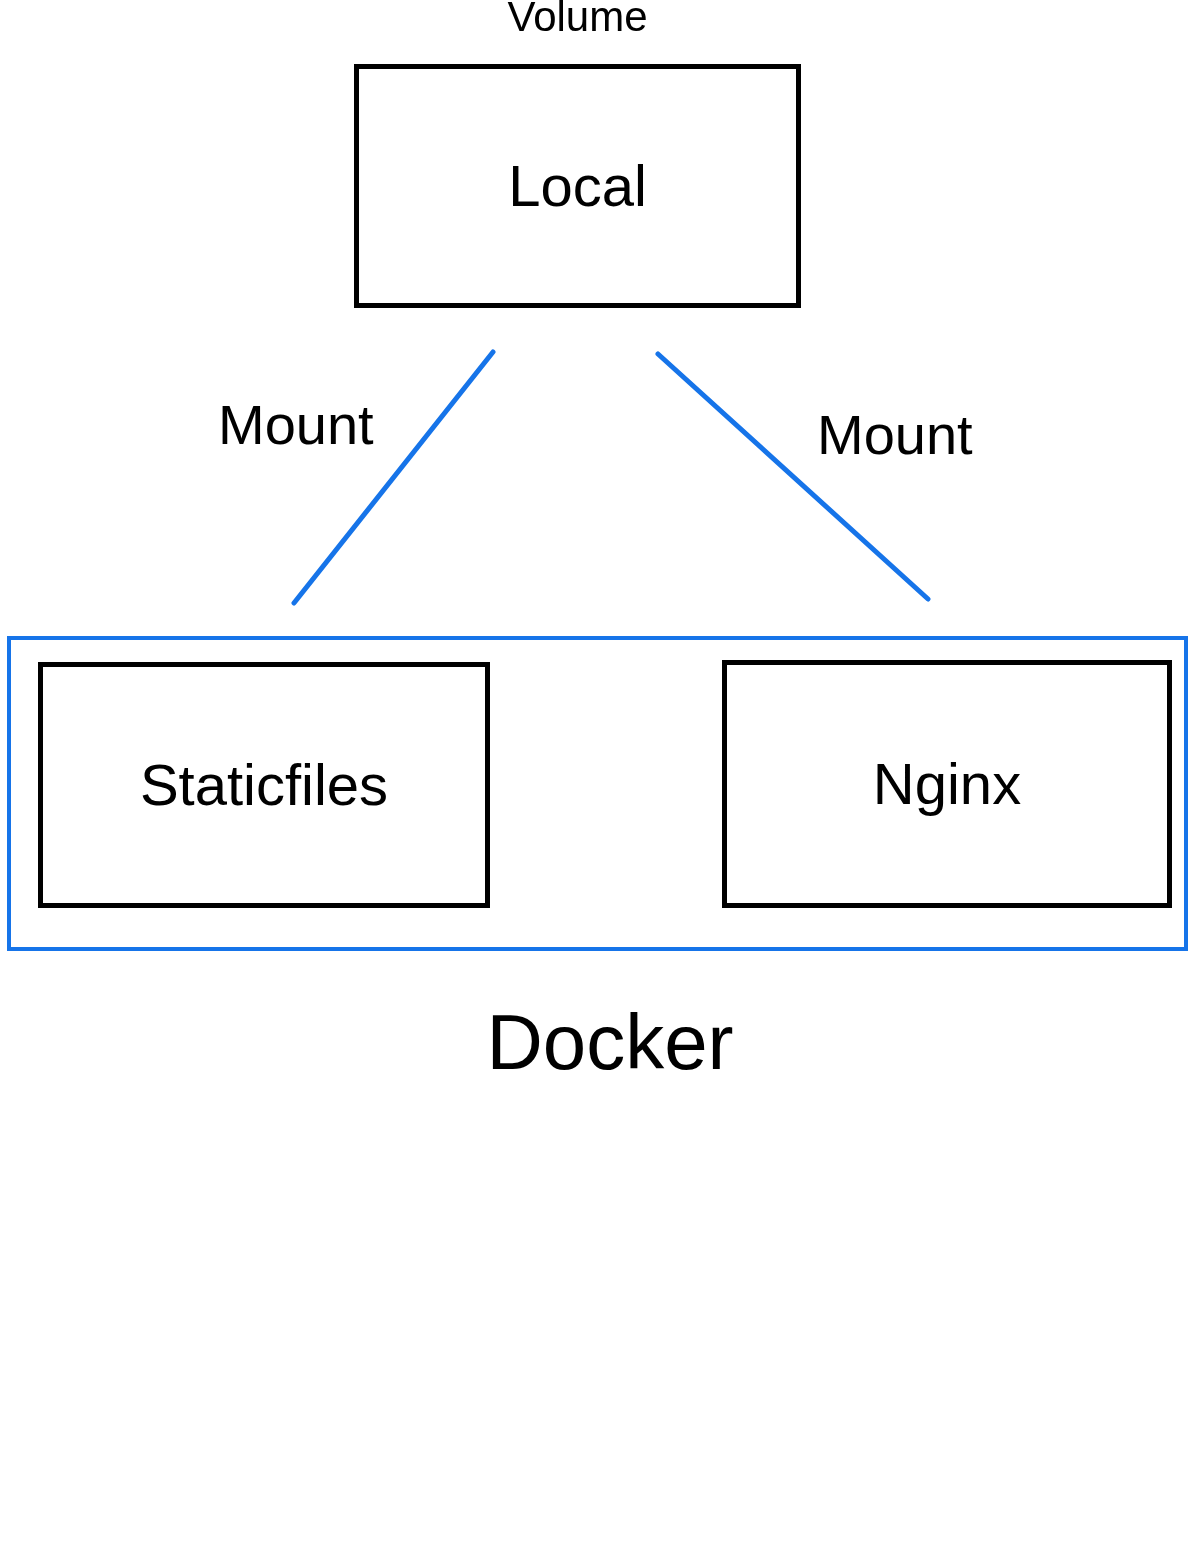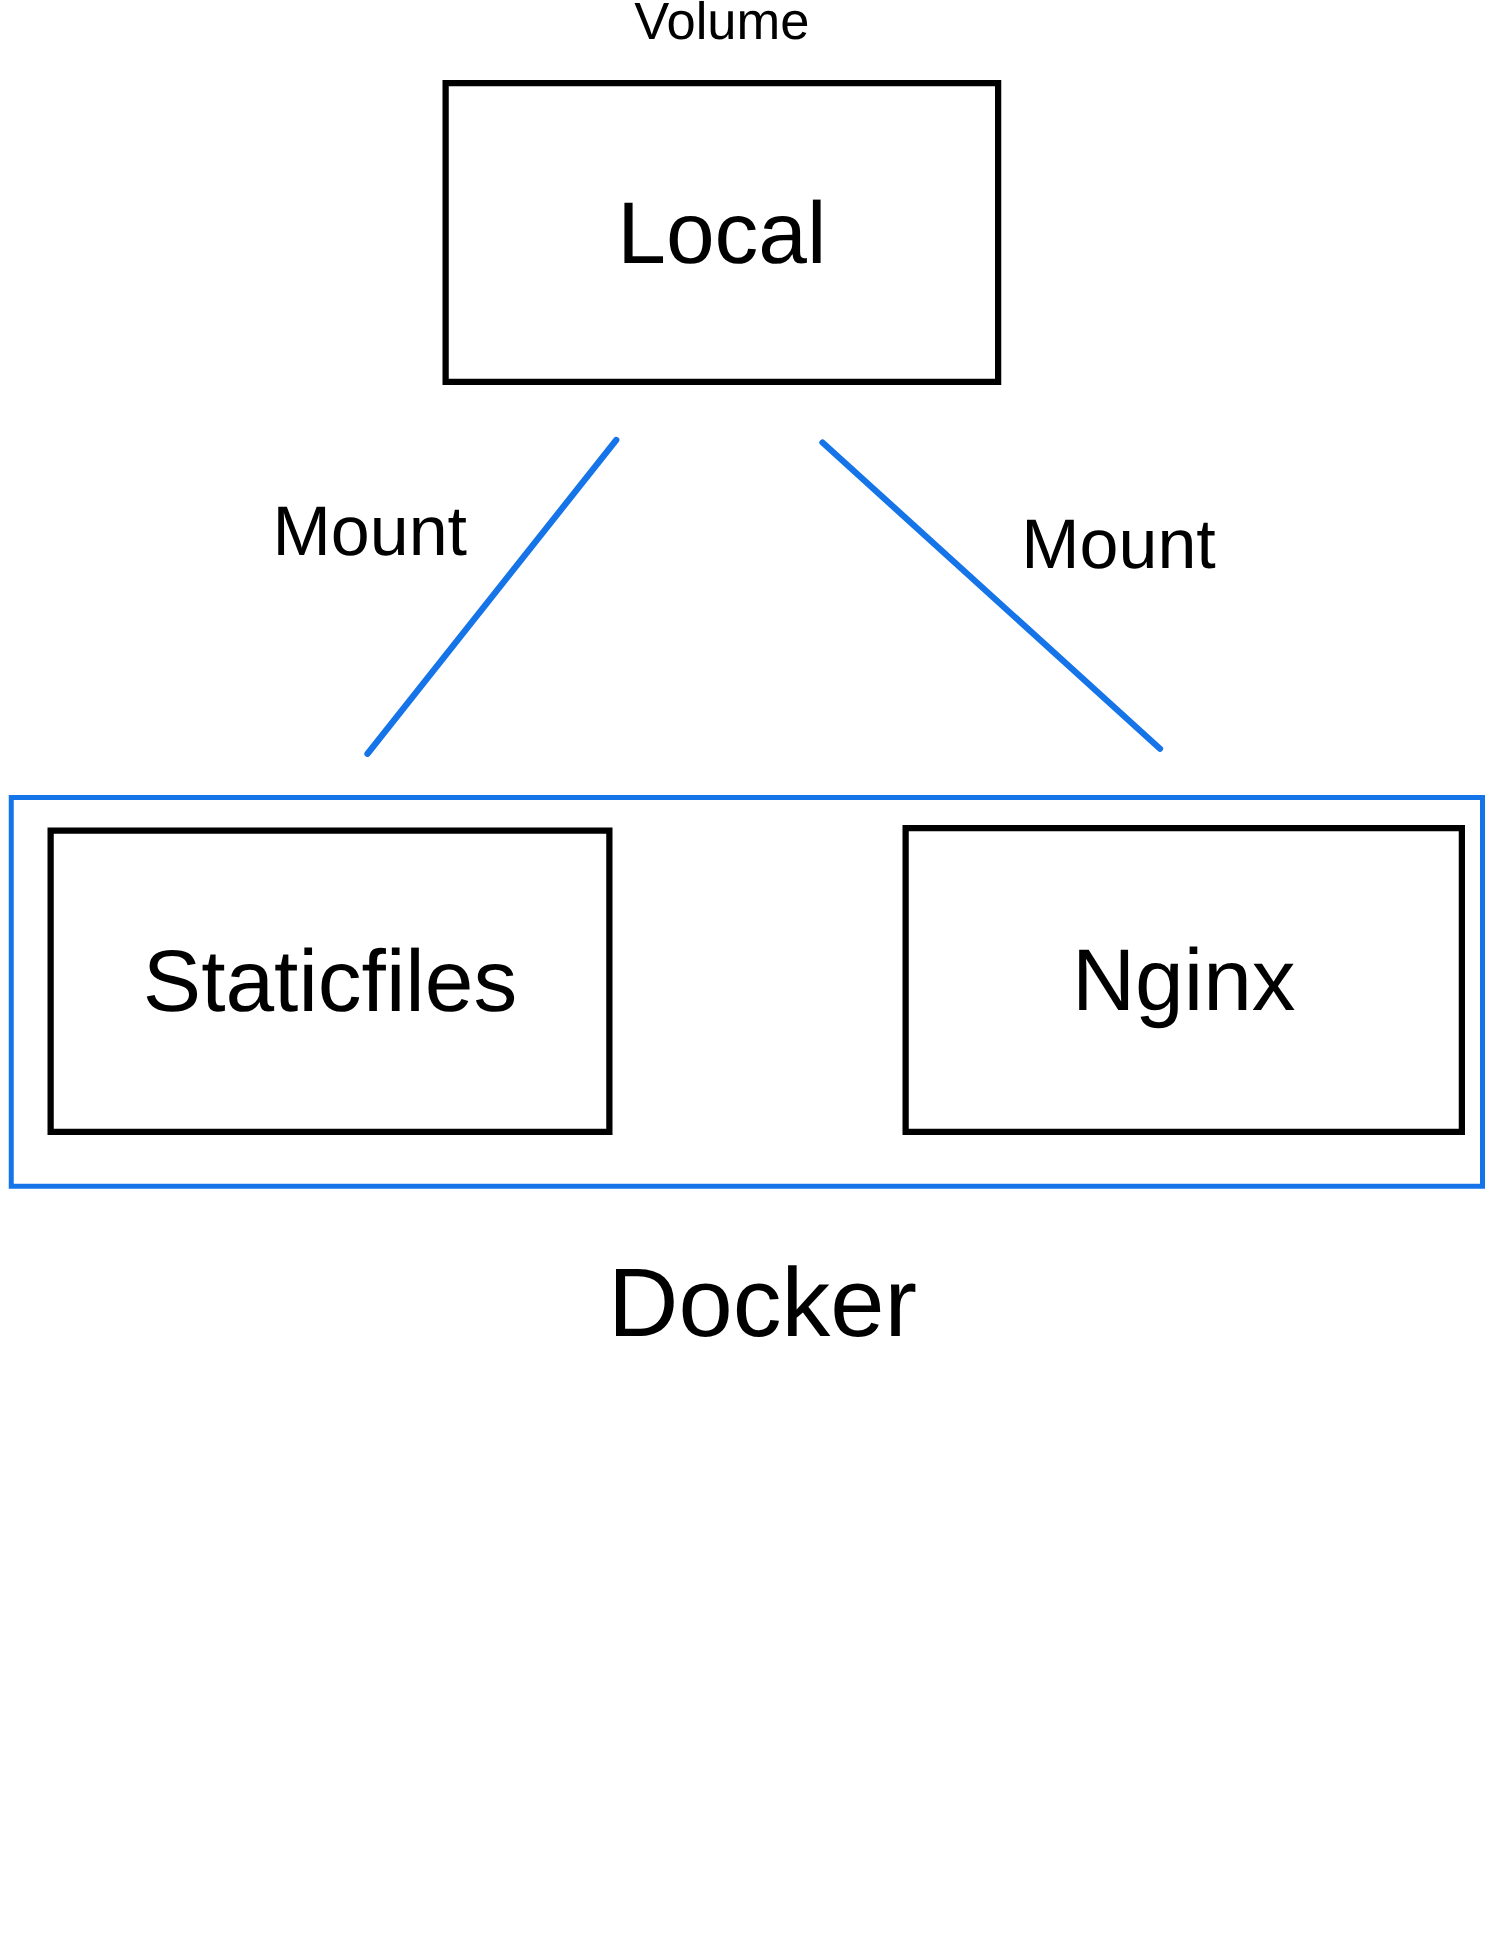--- a/index.html
+++ b/index.html
@@ -27,21 +27,21 @@
     height: 1553px;
     pointer-events: none;
   }
   .node {
     position: absolute;
     border: 5px solid var(--ink);
     background: var(--bg);
     display: flex;
     align-items: center;
     justify-content: center;
-    font-size: 70px;
+    font-size: 58px;
     line-height: 1.1;
     color: var(--ink);
     white-space: nowrap;
   }
   .node-local {
     left: 354px; top: 64px;
     width: 447px; height: 244px;
   }
   .label-volume {
     position: absolute;

